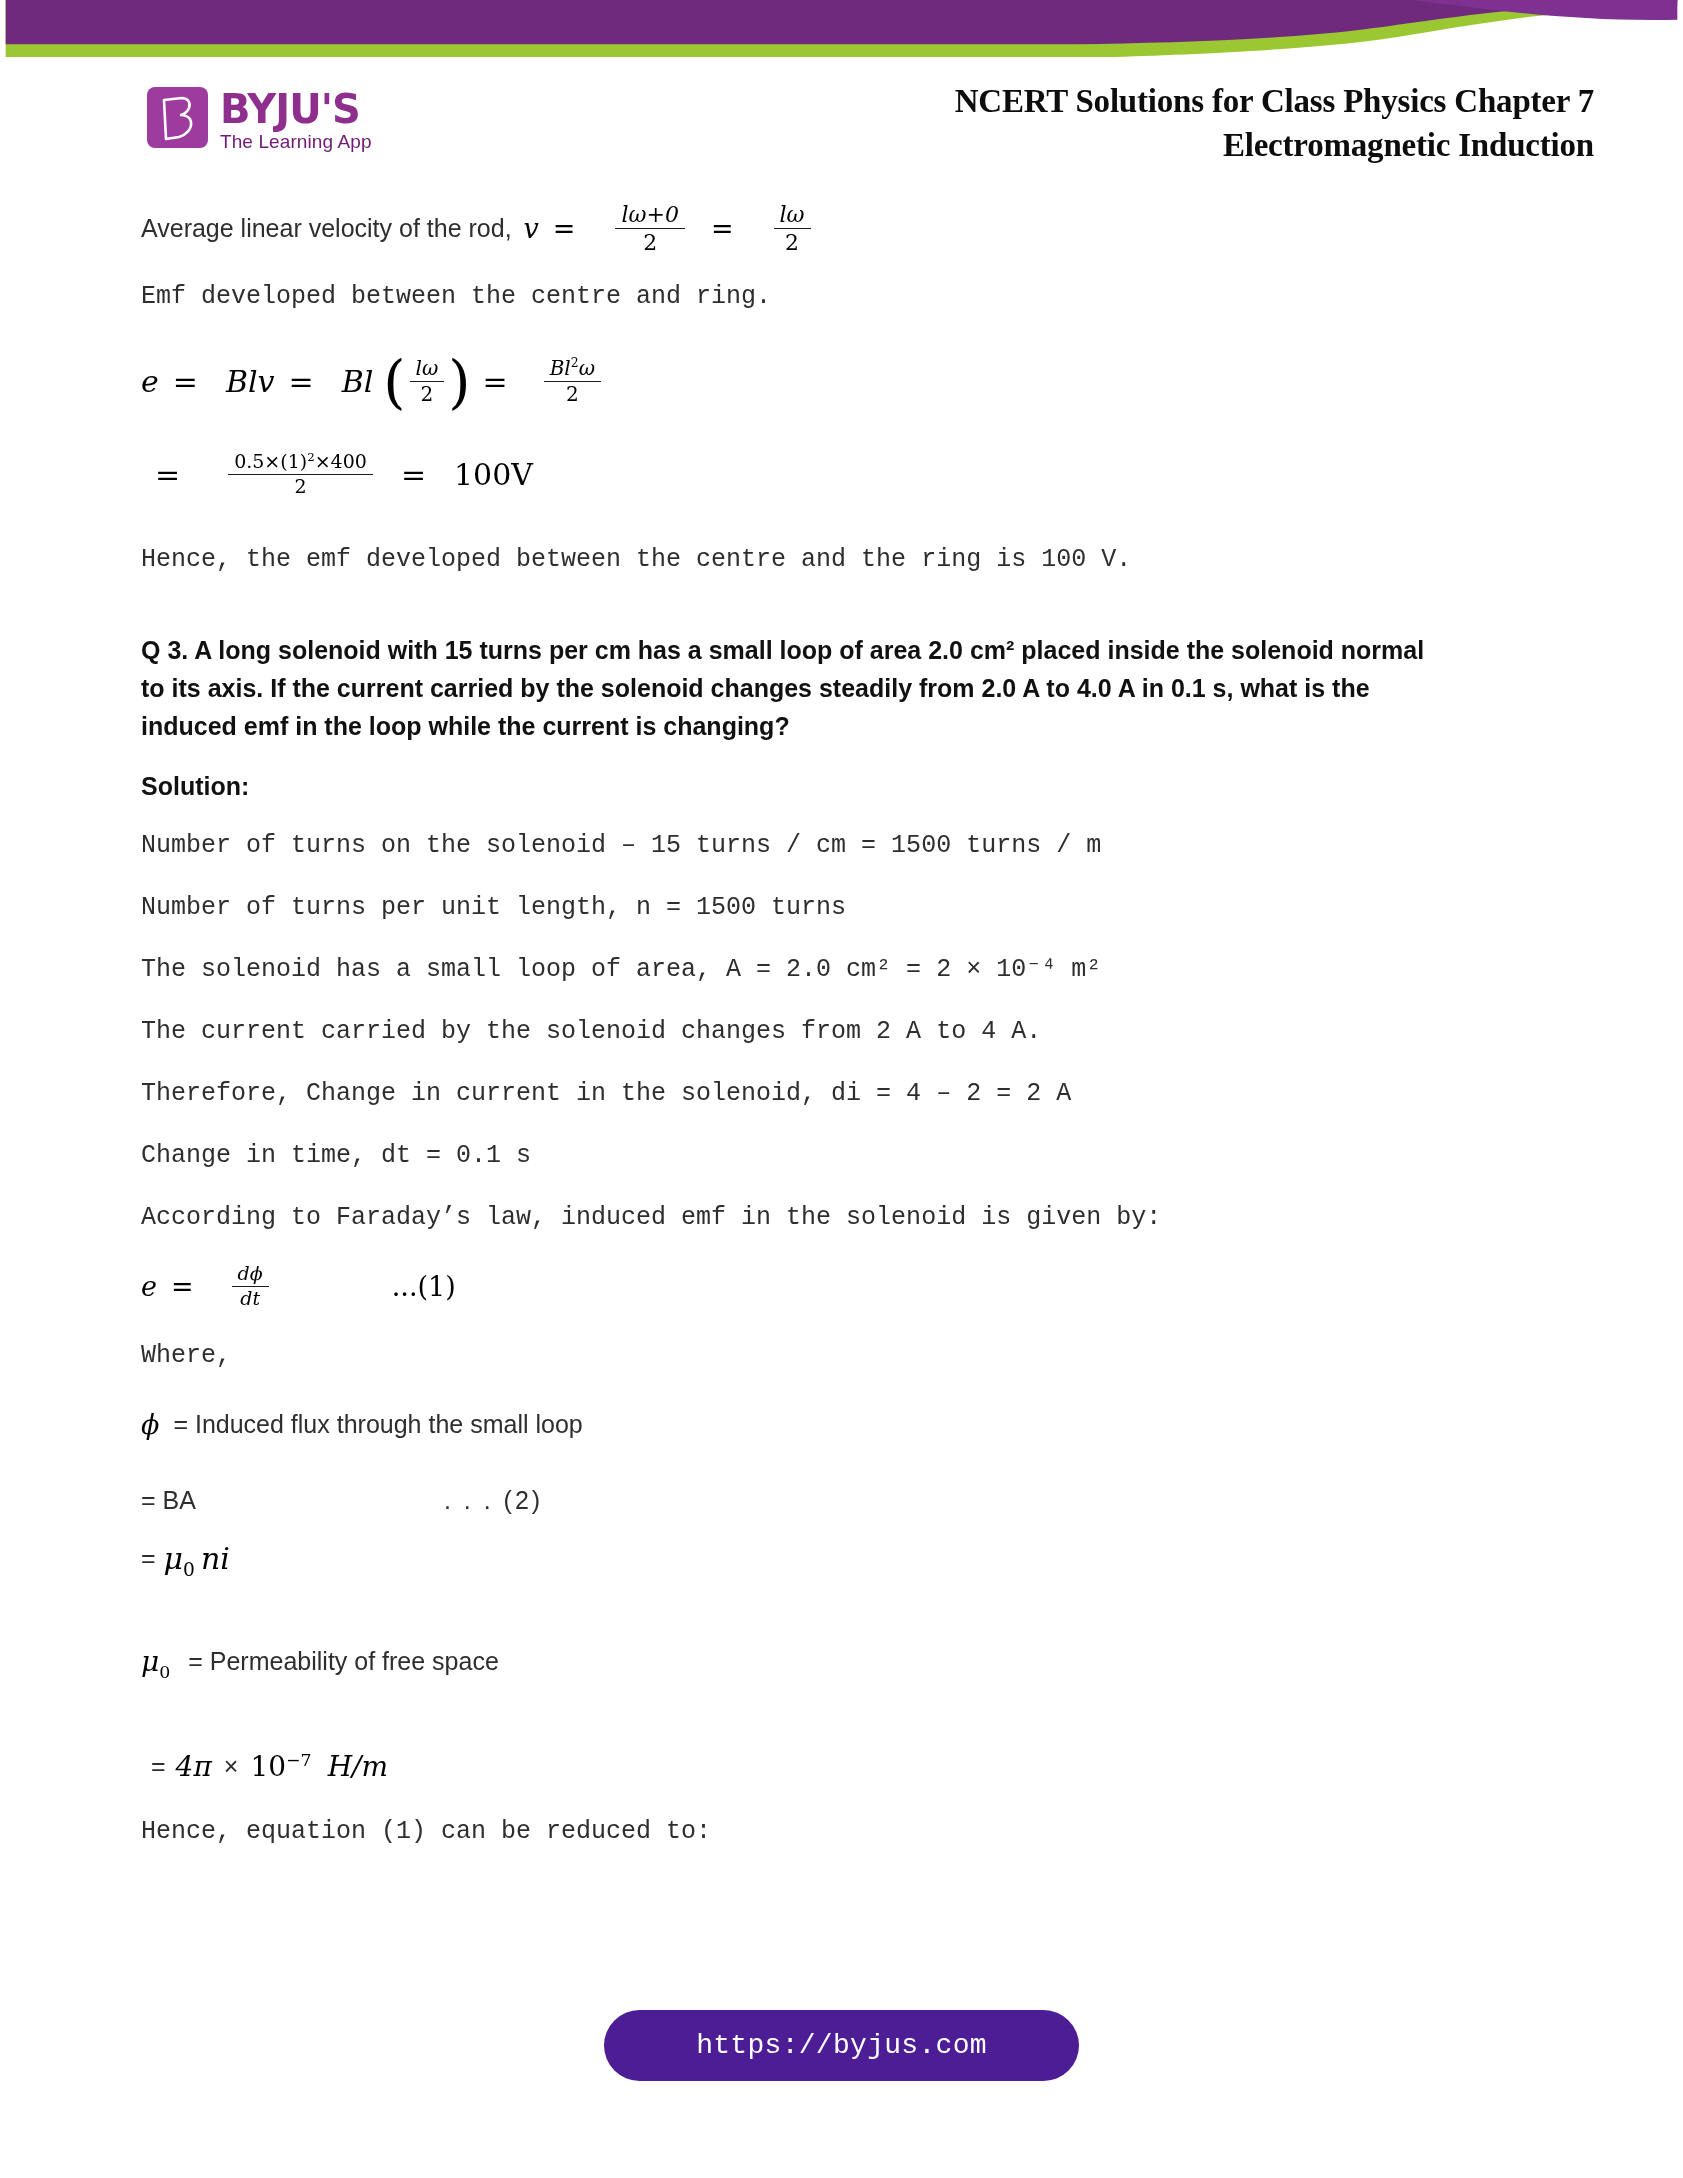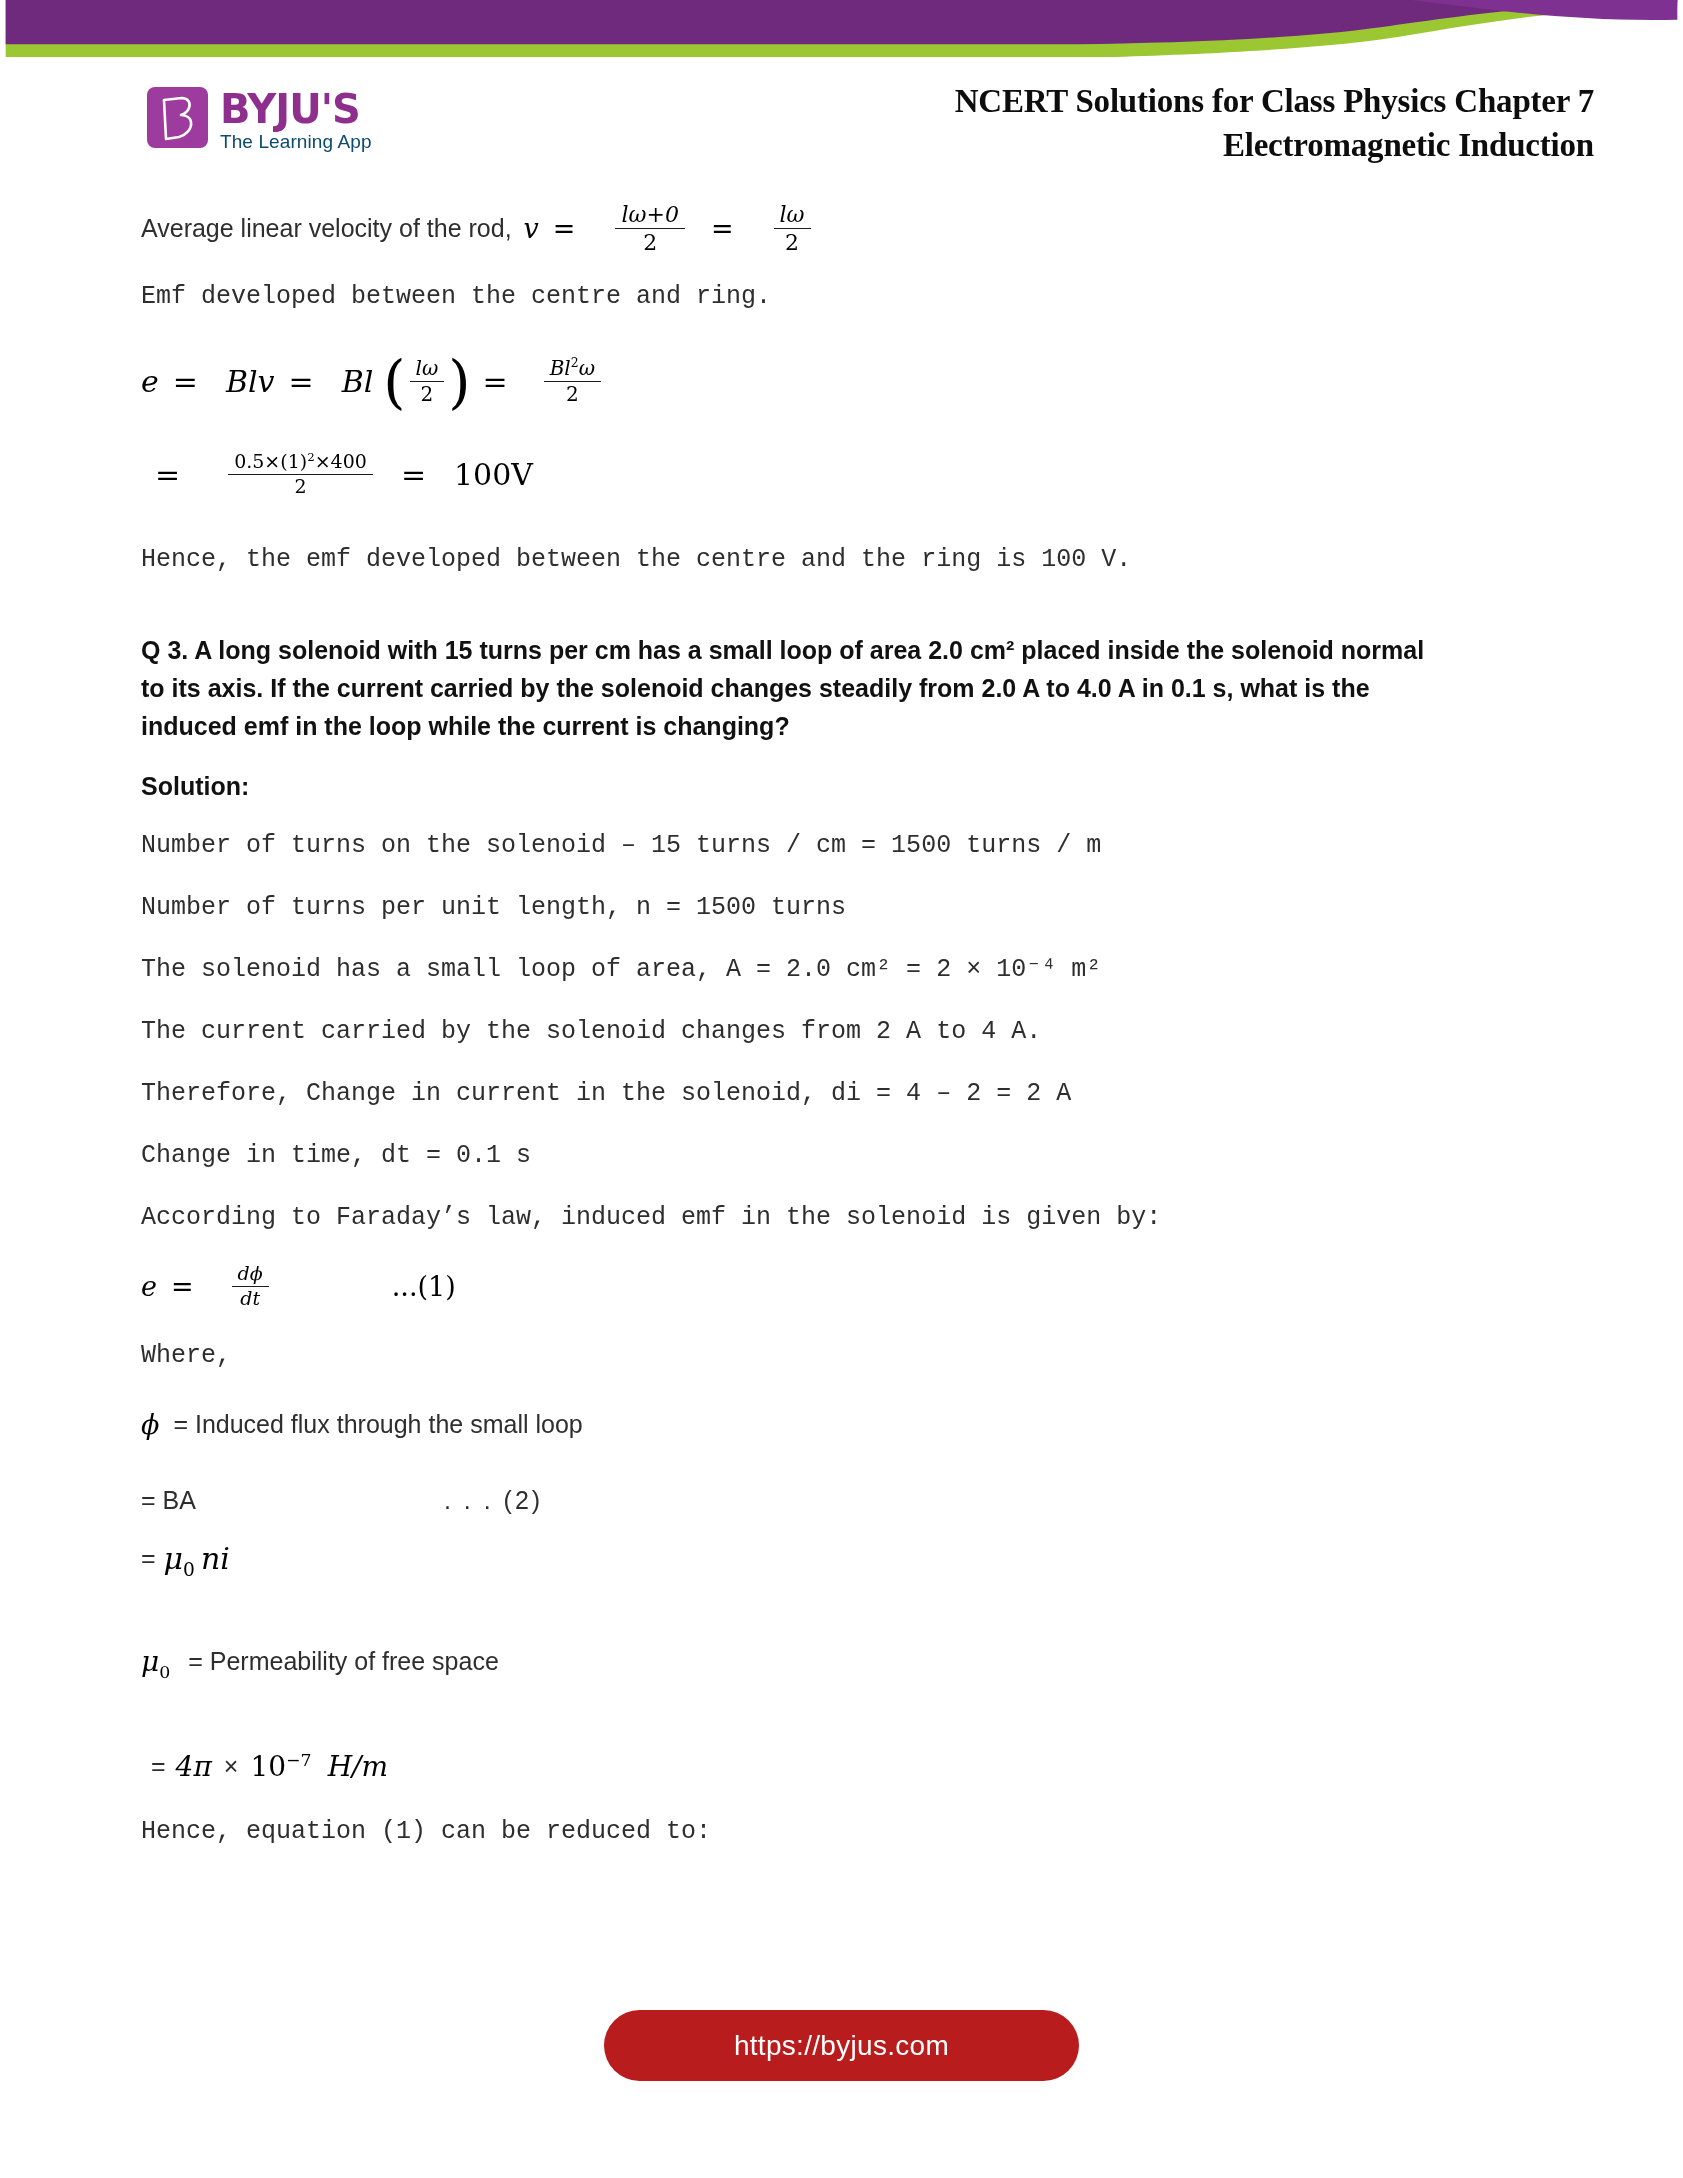--- a/index.html
+++ b/index.html
@@ -70,21 +70,21 @@
     font-family: "DejaVu Sans", sans-serif;
     font-weight: 700;
     font-size: 40px;
     letter-spacing: -1px;
     color: #8E2F8E;
     line-height: 40px;
   }
   .logo-tag {
     font-family: "Liberation Sans", sans-serif;
     font-size: 19px;
-    color: #0c4a6e;
+    color: #701a75;
     line-height: 22px;
     margin-top: 2px;
     letter-spacing: 0.1px;
   }
 
   .doc-title {
     position: absolute;
     right: 89px;
     top: 20px;
     text-align: right;
@@ -197,27 +197,27 @@
     position: absolute;
     left: 0;
     top: 2010px;
     width: 1683px;
     display: flex;
     justify-content: center;
   }
   .url-pill {
     width: 475px;
     height: 71px;
-    background: #b91c1c;
+    background: #4c1d95;
     border-radius: 36px;
     display: flex;
     align-items: center;
     justify-content: center;
     color: #ffffff;
-    font-family: Liberation Sans, sans-serif;
+    font-family: Liberation Mono, monospace;
     font-size: 28px;
     letter-spacing: 0.3px;
     text-decoration: none;
   }
 </style>
 </head>
 <body>
 
 <div class="page">
 

